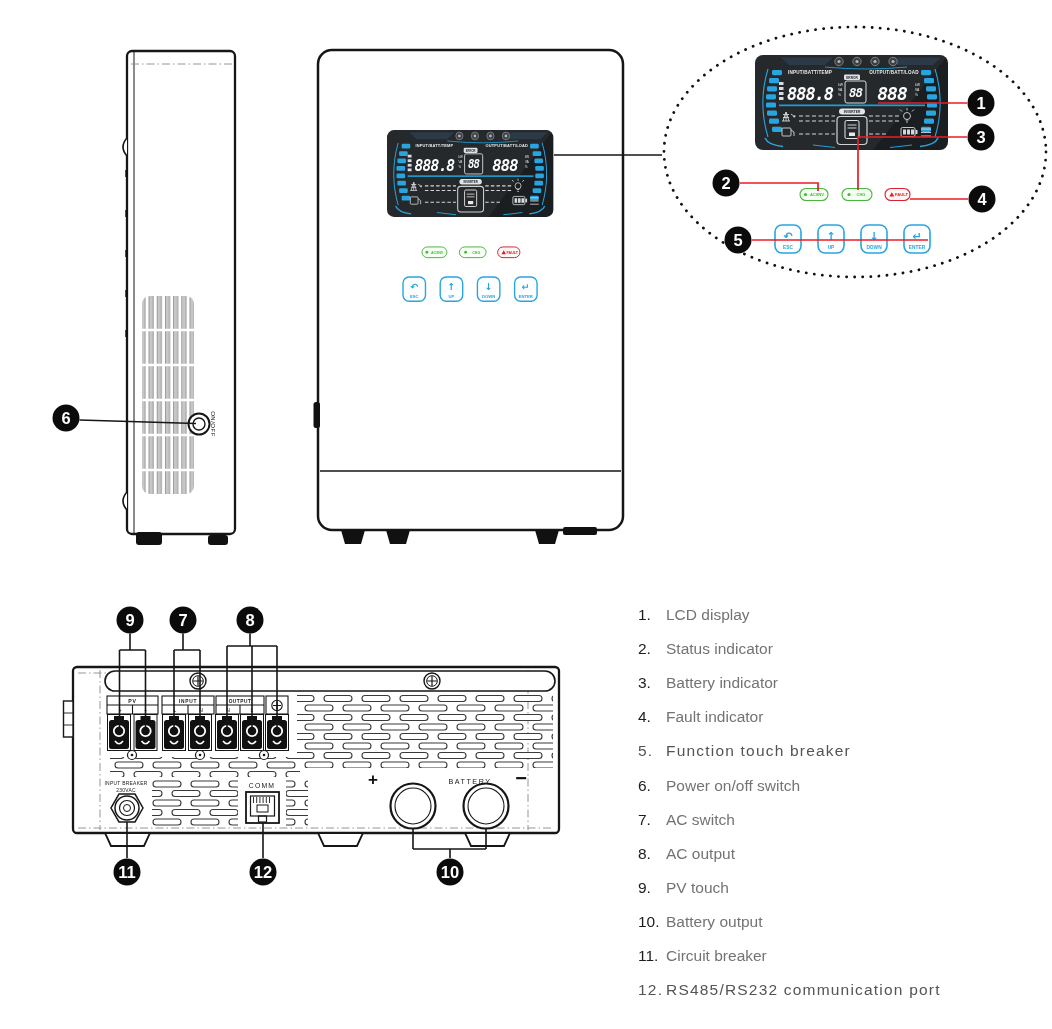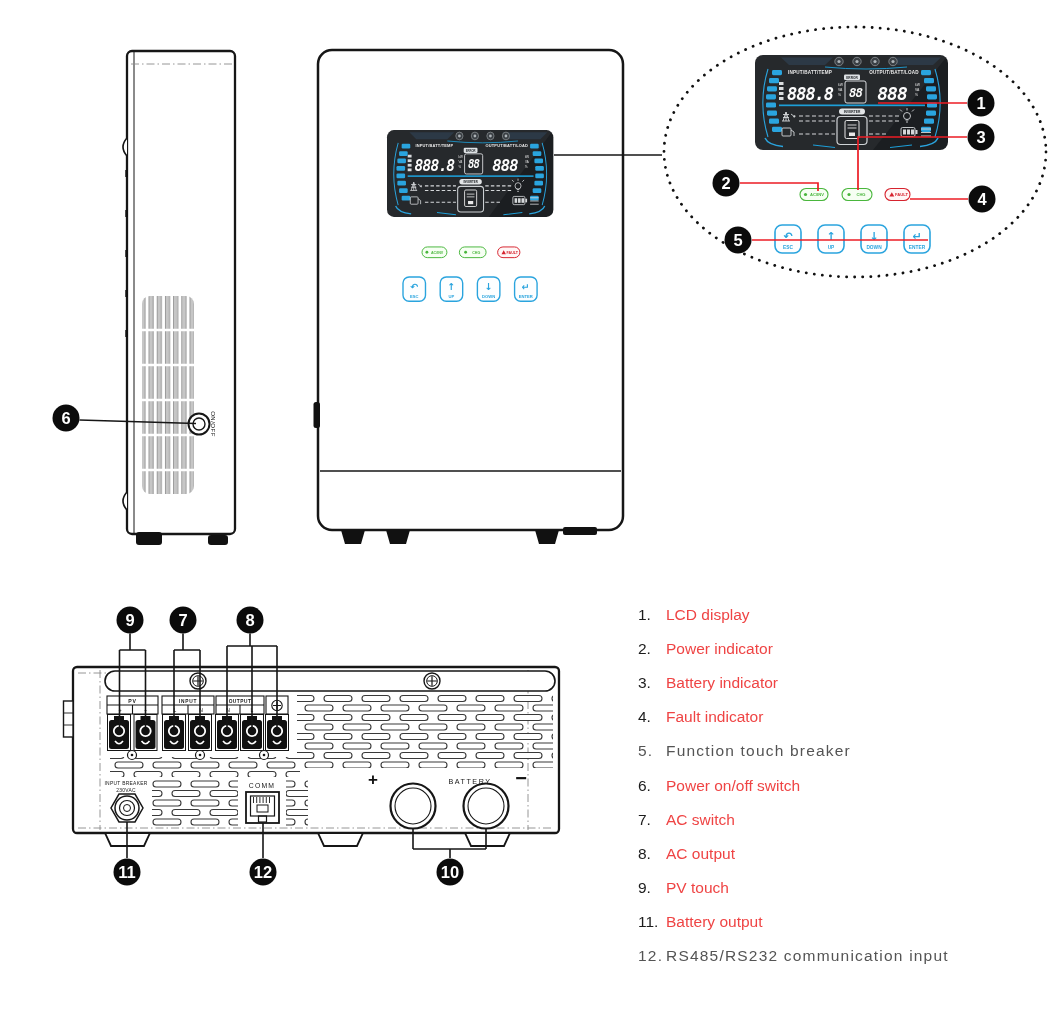--- a/index.html
+++ b/index.html
@@ -6,21 +6,21 @@
   .page{position:relative;width:1052px;height:1029px;background:#fff;overflow:hidden;
         font-family:"Liberation Sans",sans-serif;}
   svg{position:absolute;left:0;top:0;}
   svg text{font-family:"Liberation Sans",sans-serif;}
   .digit{font-family:"DejaVu Sans Mono",monospace;font-weight:bold;font-style:italic;
          fill:#fdfdfd;letter-spacing:-1px;}
   .glyph{font-family:"DejaVu Sans",sans-serif;}
   .legend{position:absolute;left:626px;top:598px;width:426px;}
   .legend-row{display:flex;height:34.1px;align-items:center;}
   .legend-row .num{width:28px;margin-left:12px;font-size:15.5px;color:#1c1c1c;flex:0 0 auto;}
-  .legend-row .lab{font-size:15.5px;color:#ef4444;white-space:nowrap;}
+  .legend-row .lab{font-size:15.5px;color:#737373;white-space:nowrap;}
   .legend-row.muted .num,.legend-row.muted .lab{color:#545454;letter-spacing:1.2px;}
 </style>
 </head>
 <body>
 
 <div class="page">
 
 <svg width="1052" height="1029" viewBox="0 0 1052 1029">
   <defs>
     <pattern id="vent" width="38" height="19" patternUnits="userSpaceOnUse">
@@ -486,21 +486,21 @@
   </g>
 </svg>
 
 <div class="legend">
   <div class="legend-row">
         <span class="num">1.</span>
         <span class="lab">LCD display</span>
       </div>
   <div class="legend-row">
         <span class="num">2.</span>
-        <span class="lab">Power indicator</span>
+        <span class="lab">Status indicator</span>
       </div>
   <div class="legend-row">
         <span class="num">3.</span>
         <span class="lab">Battery indicator</span>
       </div>
   <div class="legend-row">
         <span class="num">4.</span>
         <span class="lab">Fault indicator</span>
       </div>
   <div class="legend-row muted">
@@ -517,22 +517,26 @@
       </div>
   <div class="legend-row">
         <span class="num">8.</span>
         <span class="lab">AC output</span>
       </div>
   <div class="legend-row">
         <span class="num">9.</span>
         <span class="lab">PV touch</span>
       </div>
   <div class="legend-row">
+        <span class="num">10.</span>
+        <span class="lab">Battery output</span>
+      </div>
+  <div class="legend-row">
         <span class="num">11.</span>
-        <span class="lab">Battery output</span>
+        <span class="lab">Circuit breaker</span>
       </div>
   <div class="legend-row muted">
         <span class="num">12.</span>
-        <span class="lab">RS485/RS232 communication input</span>
+        <span class="lab">RS485/RS232 communication port</span>
       </div>
 </div>
 
 </div>
 
 </body></html>

